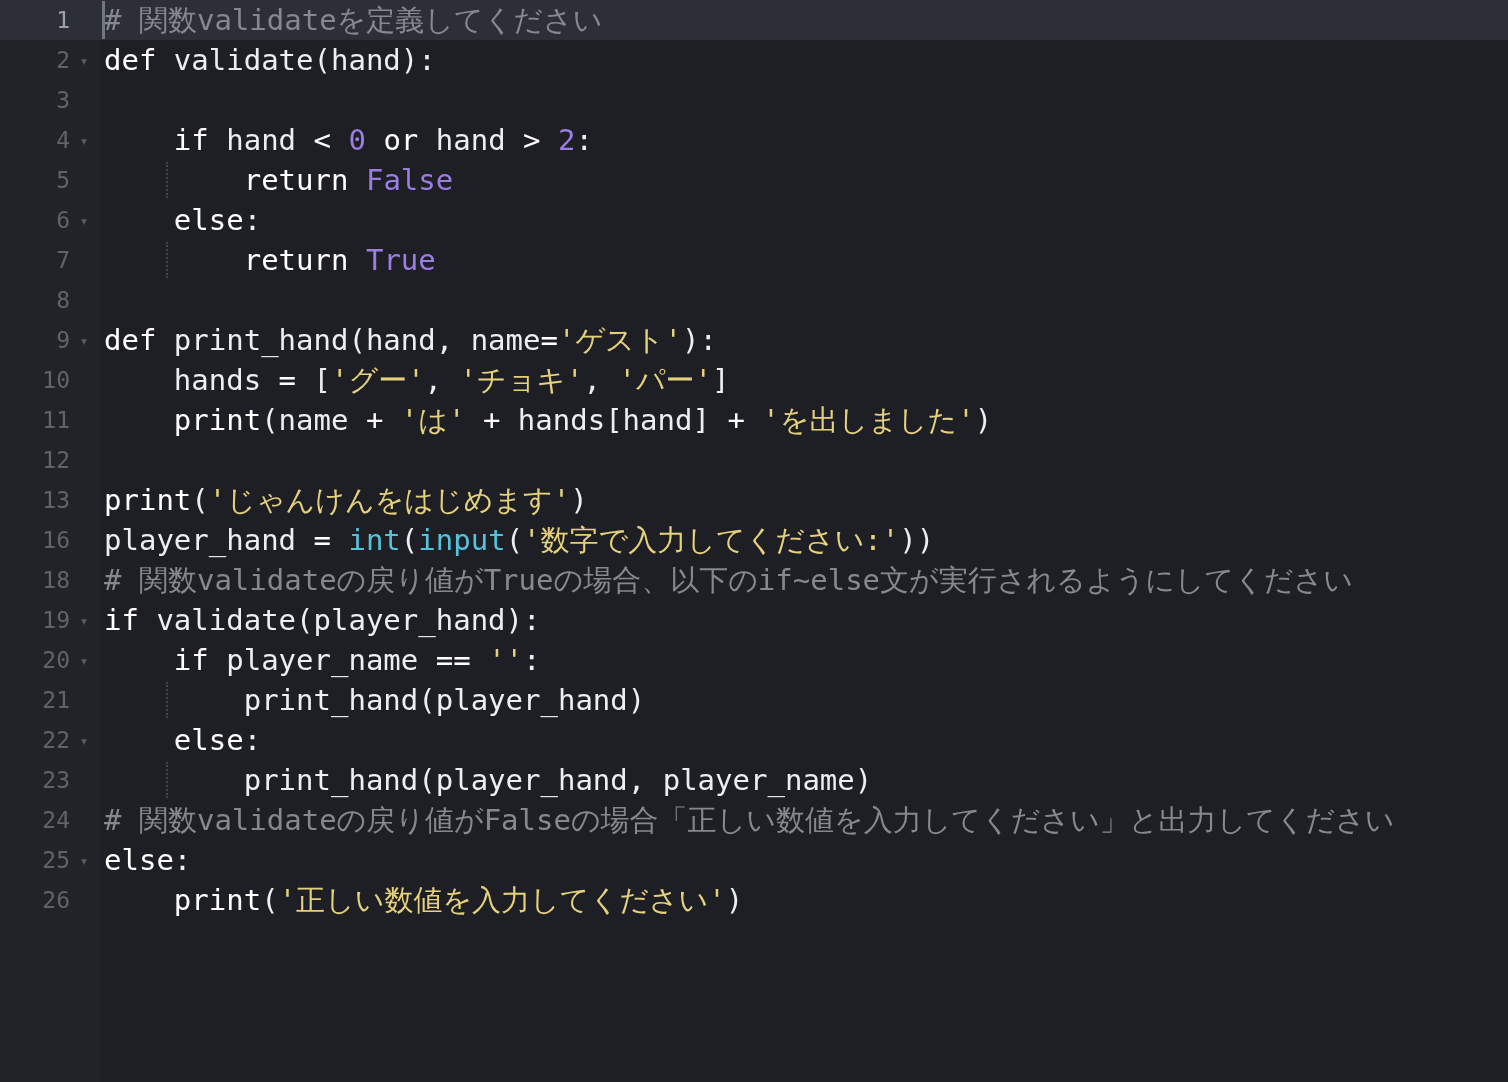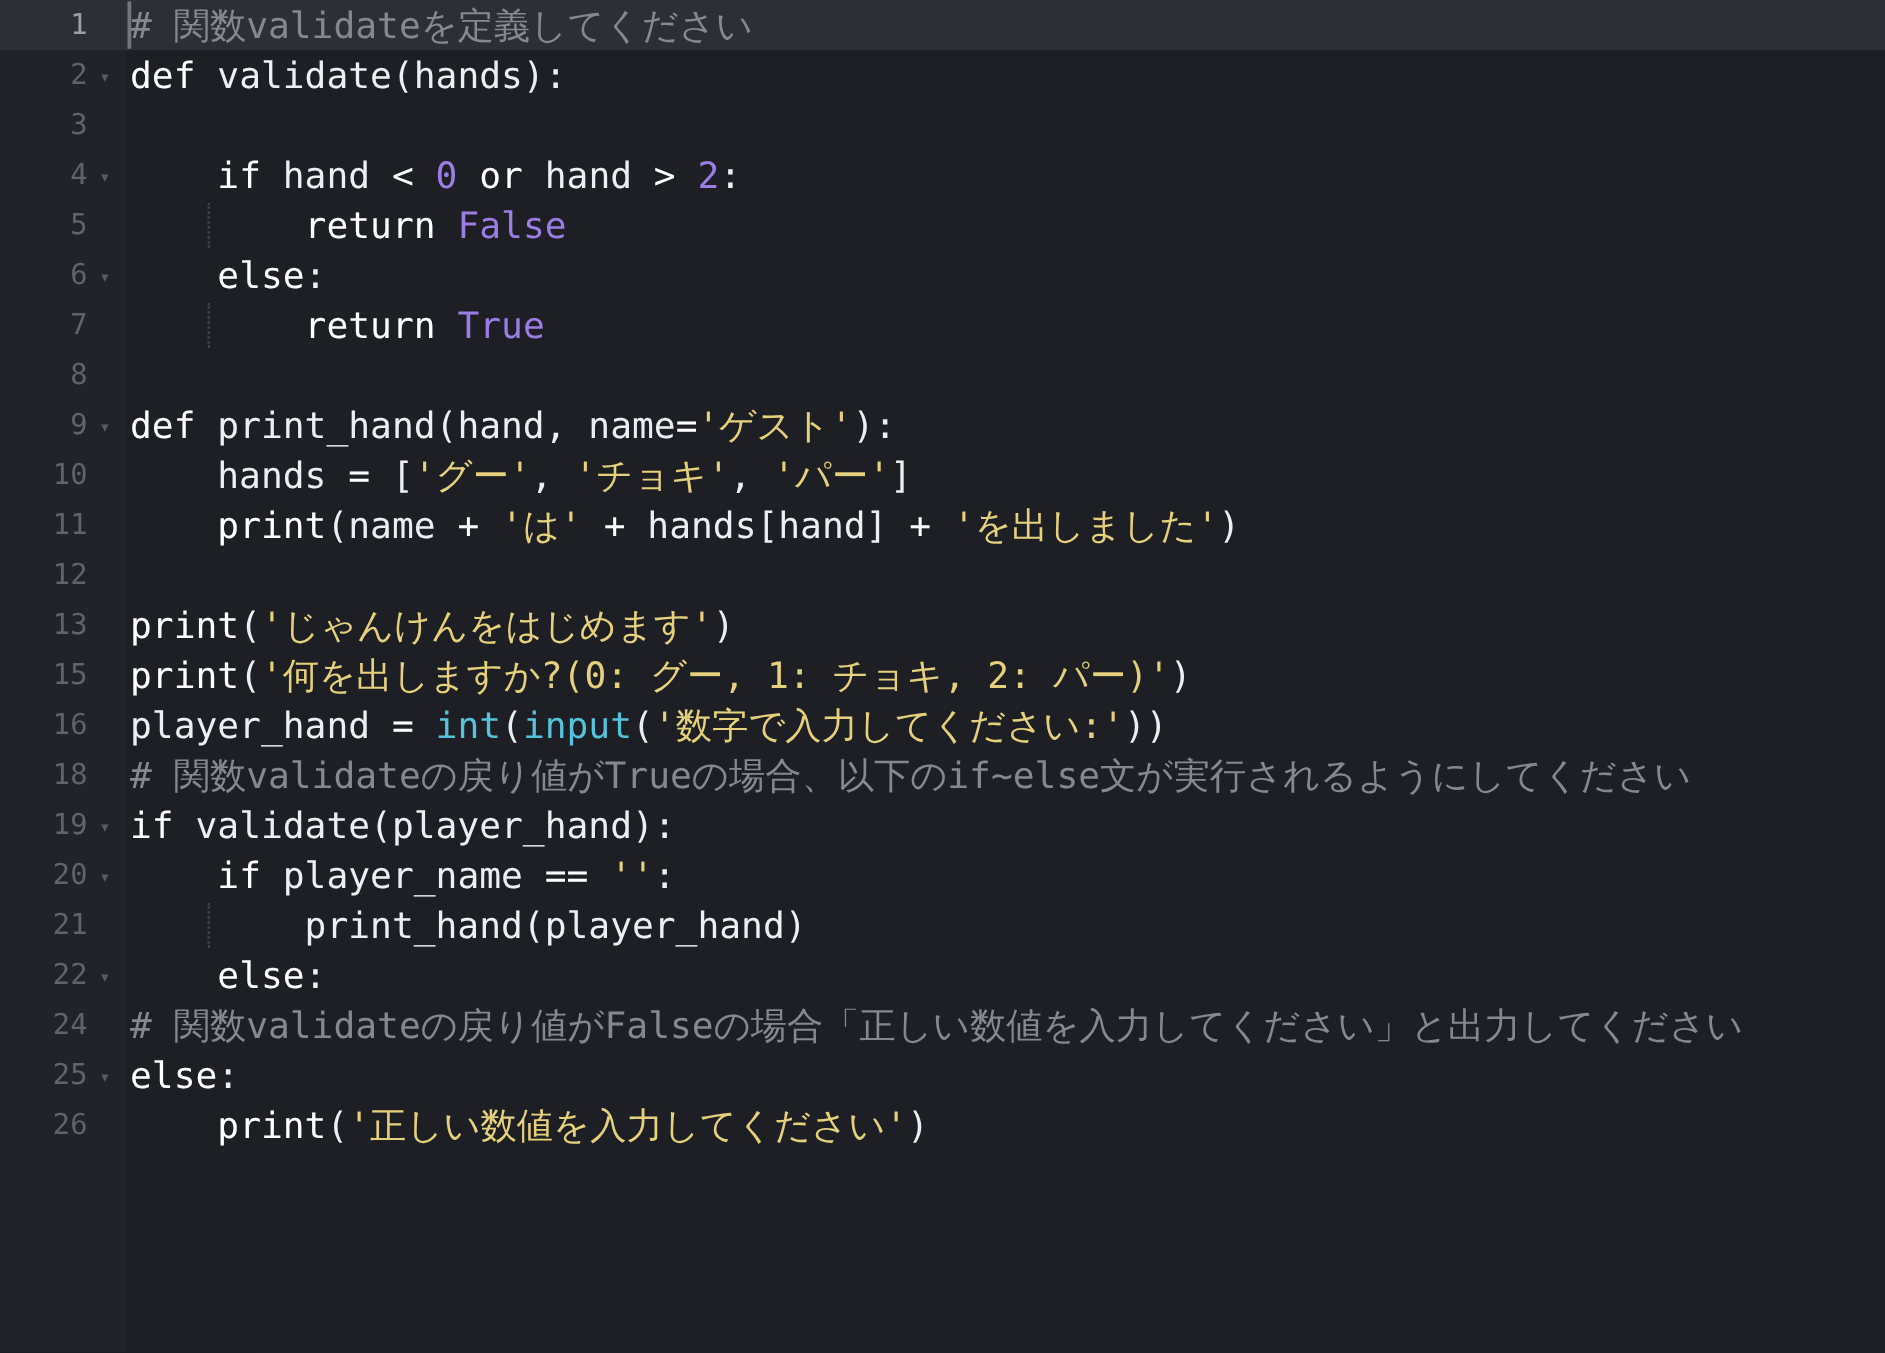--- a/index.html
+++ b/index.html
@@ -60,21 +60,21 @@
           <span class="lnum">1</span>
         </div>
         <div class="code"><span class="tk-c"># 関数validateを定義してください</span></div>
         <div class="cursor"></div>
       </div>
       <div class="row">
         <div class="gutter">
           <span class="lnum">2</span>
           <span class="fold">▾</span>
         </div>
-        <div class="code"><span class="tk-k">def</span><span class="tk-w"> validate(hands):</span></div>
+        <div class="code"><span class="tk-k">def</span><span class="tk-w"> validate(hand):</span></div>
       </div>
       <div class="row">
         <div class="gutter">
           <span class="lnum">3</span>
         </div>
         <div class="code"><span class="tk-w">    </span></div>
       </div>
       <div class="row">
         <div class="gutter">
           <span class="lnum">4</span>
@@ -135,26 +135,20 @@
         <div class="code"></div>
       </div>
       <div class="row">
         <div class="gutter">
           <span class="lnum">13</span>
         </div>
         <div class="code"><span class="tk-k">print</span><span class="tk-w">(</span><span class="tk-s">'じゃんけんをはじめます'</span><span class="tk-w">)</span></div>
       </div>
       <div class="row">
         <div class="gutter">
-          <span class="lnum">15</span>
-        </div>
-        <div class="code"><span class="tk-k">print</span><span class="tk-w">(</span><span class="tk-s">'何を出しますか?(0: グー, 1: チョキ, 2: パー)'</span><span class="tk-w">)</span></div>
-      </div>
-      <div class="row">
-        <div class="gutter">
           <span class="lnum">16</span>
         </div>
         <div class="code"><span class="tk-w">player_hand </span><span class="tk-k">=</span><span class="tk-w"> </span><span class="tk-b">int</span><span class="tk-w">(</span><span class="tk-b">input</span><span class="tk-w">(</span><span class="tk-s">'数字で入力してください:'</span><span class="tk-w">))</span></div>
       </div>
       <div class="row">
         <div class="gutter">
           <span class="lnum">18</span>
         </div>
         <div class="code"><span class="tk-c"># 関数validateの戻り値がTrueの場合、以下のif~else文が実行されるようにしてください</span></div>
       </div>
@@ -178,20 +172,27 @@
         </div>
         <div class="code"><span class="tk-w">        print_hand(player_hand)</span></div>
         <div class="guide"></div>
       </div>
       <div class="row">
         <div class="gutter">
           <span class="lnum">22</span>
           <span class="fold">▾</span>
         </div>
         <div class="code"><span class="tk-w">    </span><span class="tk-k">else</span><span class="tk-w">:</span></div>
+      </div>
+      <div class="row">
+        <div class="gutter">
+          <span class="lnum">23</span>
+        </div>
+        <div class="code"><span class="tk-w">        print_hand(player_hand, player_name)</span></div>
+        <div class="guide"></div>
       </div>
       <div class="row">
         <div class="gutter">
           <span class="lnum">24</span>
         </div>
         <div class="code"><span class="tk-c"># 関数validateの戻り値がFalseの場合「正しい数値を入力してください」と出力してください</span></div>
       </div>
       <div class="row">
         <div class="gutter">
           <span class="lnum">25</span>

